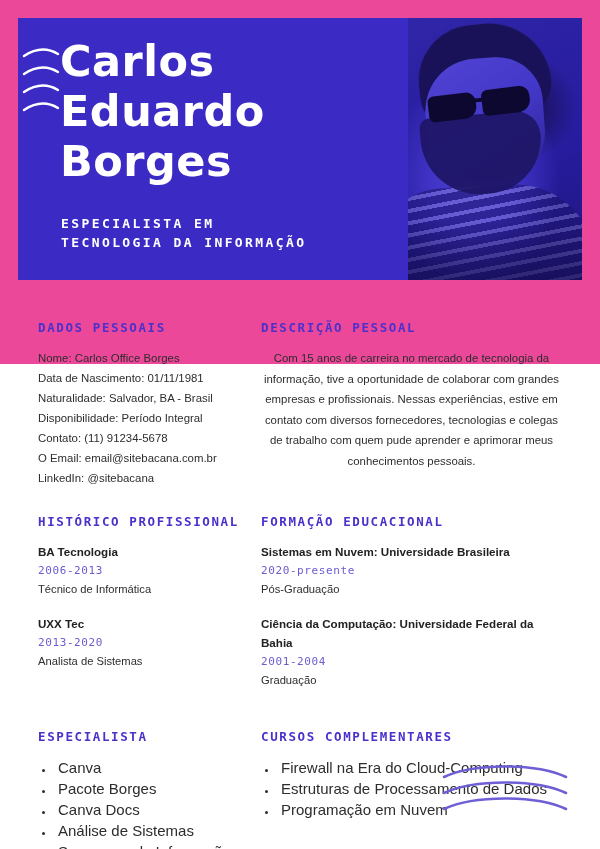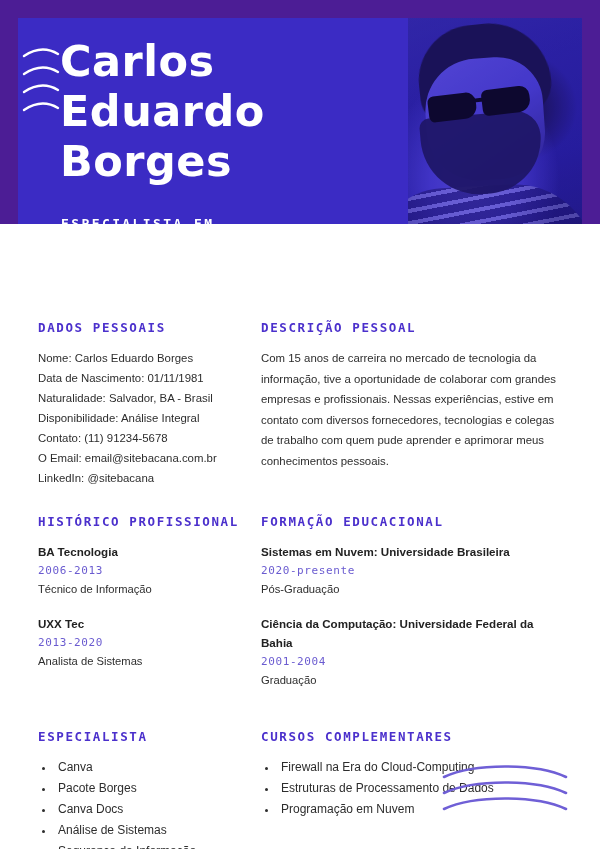--- a/index.html
+++ b/index.html
@@ -19,22 +19,22 @@
     width: 600px;
     height: 849px;
     background: #ffffff;
     box-sizing: border-box;
   }
 
   
   .header {
     position: relative;
     width: 600px;
-    height: 224px;
-    background: #4c1d95;
+    height: 364px;
+    background: #ec4899;
     overflow: hidden;
   }
   .header-photo {
     position: absolute;
     left: 322px;
     top: 18px;
     width: 260px;
     height: 262px;
     overflow: hidden;
     background: #3c2fd4;
@@ -206,20 +206,21 @@
   .pdata-line {
     font-size: 11.4px;
     line-height: 20px;
     color: #2d2d2d;
   }
   .desc {
     font-size: 11.4px;
     line-height: 20.5px;
     color: #2d2d2d;
     margin: 0;
+    text-align: center;
   }
 
   .job, .edu { margin-bottom: 15px; }
   .job-title, .edu-title {
     font-size: 11.6px;
     font-weight: bold;
     color: #222222;
     line-height: 19px;
   }
   .job-date, .edu-date {
@@ -234,21 +235,21 @@
     color: #2d2d2d;
     line-height: 19px;
   }
 
   ul.bullets {
     margin: 0;
     padding-left: 17px;
     list-style: disc;
   }
   ul.bullets li {
-    font-size: 12px;
+    font-size: 15px;
     line-height: 21px;
     color: #2d2d2d;
     padding-left: 3px;
   }
   ul.bullets li::marker { color: #2d2d2d; font-size: 11px; }
 
   .waves-bottom {
     position: absolute;
     right: 30px;
     bottom: 28px;
@@ -297,41 +298,41 @@
       <div>ESPECIALISTA EM</div>
       <div>TECNOLOGIA DA INFORMAÇÃO</div>
     </div>
   </div>
 
   <div class="content">
 
     <div class="cols row-1">
       <div class="col-left">
         <div class="sec-title">DADOS PESSOAIS</div>
-        <div class="pdata-line">Nome: Carlos Eduardo Borges</div>
+        <div class="pdata-line">Nome: Carlos Office Borges</div>
         <div class="pdata-line">Data de Nascimento: 01/11/1981</div>
         <div class="pdata-line">Naturalidade: Salvador, BA - Brasil</div>
-        <div class="pdata-line">Disponibilidade: Análise Integral</div>
+        <div class="pdata-line">Disponibilidade: Período Integral</div>
         <div class="pdata-line">Contato: (11) 91234-5678</div>
         <div class="pdata-line">O Email: email@sitebacana.com.br</div>
         <div class="pdata-line">LinkedIn: @sitebacana</div>
       </div>
       <div class="col-right">
         <div class="sec-title">DESCRIÇÃO PESSOAL</div>
         <p class="desc">Com 15 anos de carreira no mercado de tecnologia da informação, tive a oportunidade de colaborar com grandes empresas e profissionais. Nessas experiências, estive em contato com diversos fornecedores, tecnologias e colegas de trabalho com quem pude aprender e aprimorar meus conhecimentos pessoais.</p>
       </div>
     </div>
 
     <div class="cols row-2">
       <div class="col-left">
         <div class="sec-title">HISTÓRICO PROFISSIONAL</div>
         <div class="job">
           <div class="job-title">BA Tecnologia</div>
           <div class="job-date">2006-2013</div>
-          <div class="job-sub">Técnico de Informação</div>
+          <div class="job-sub">Técnico de Informática</div>
         </div>
         <div class="job">
           <div class="job-title">UXX Tec</div>
           <div class="job-date">2013-2020</div>
           <div class="job-sub">Analista de Sistemas</div>
         </div>
       </div>
       <div class="col-right">
         <div class="sec-title">FORMAÇÃO EDUCACIONAL</div>
         <div class="edu">

